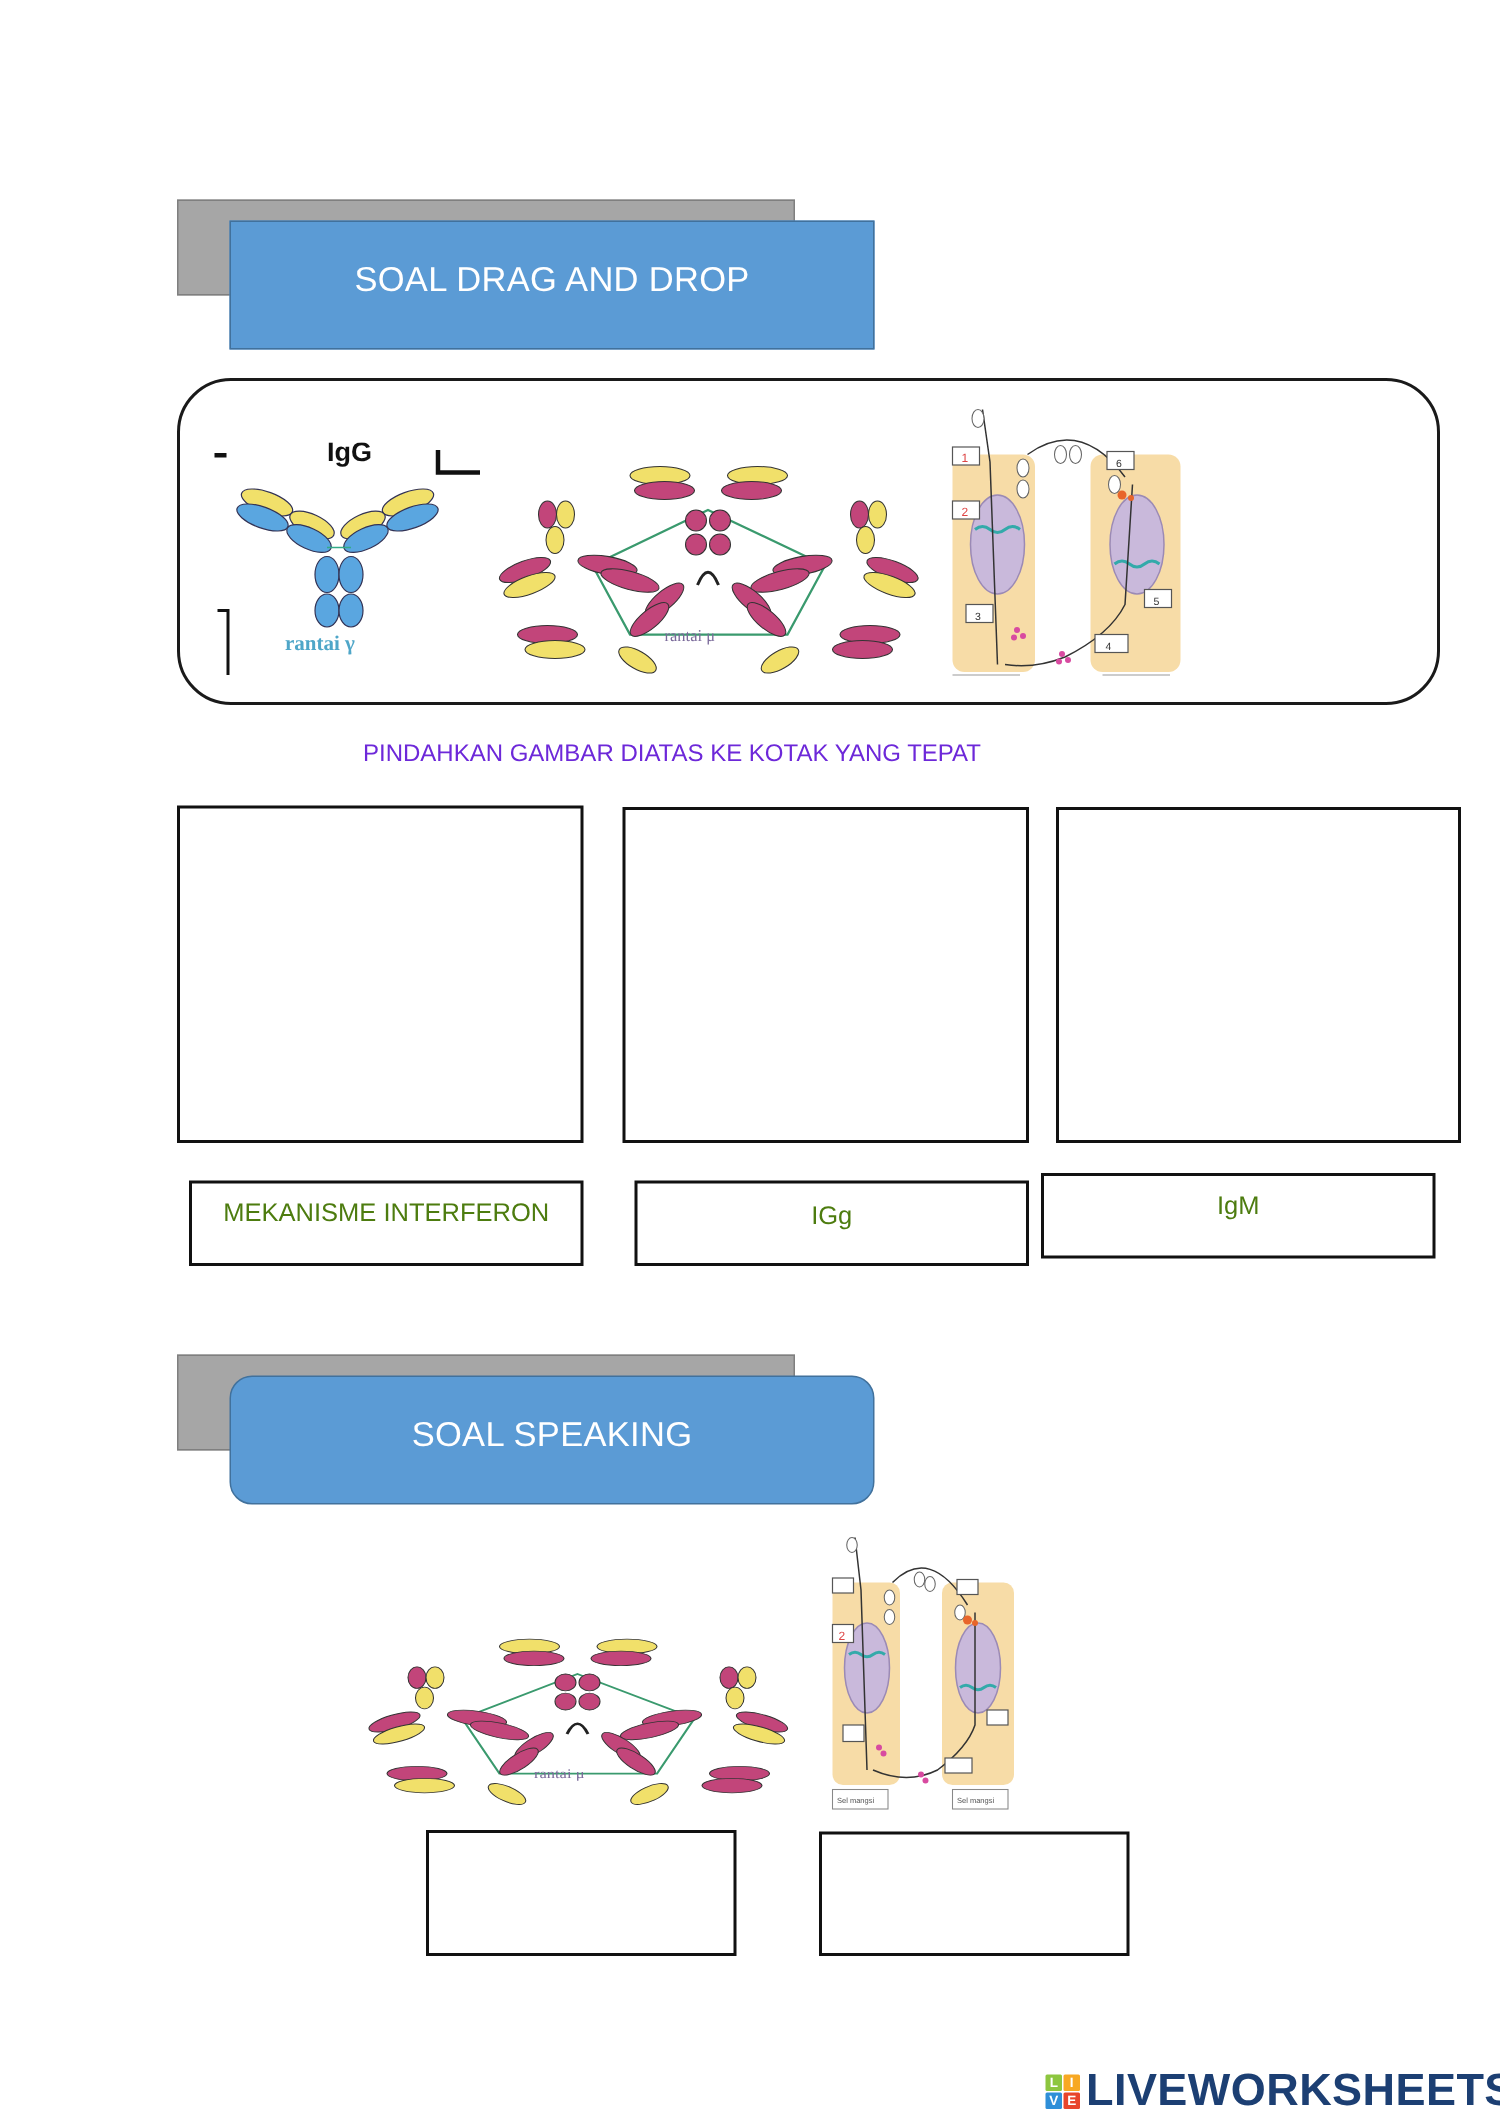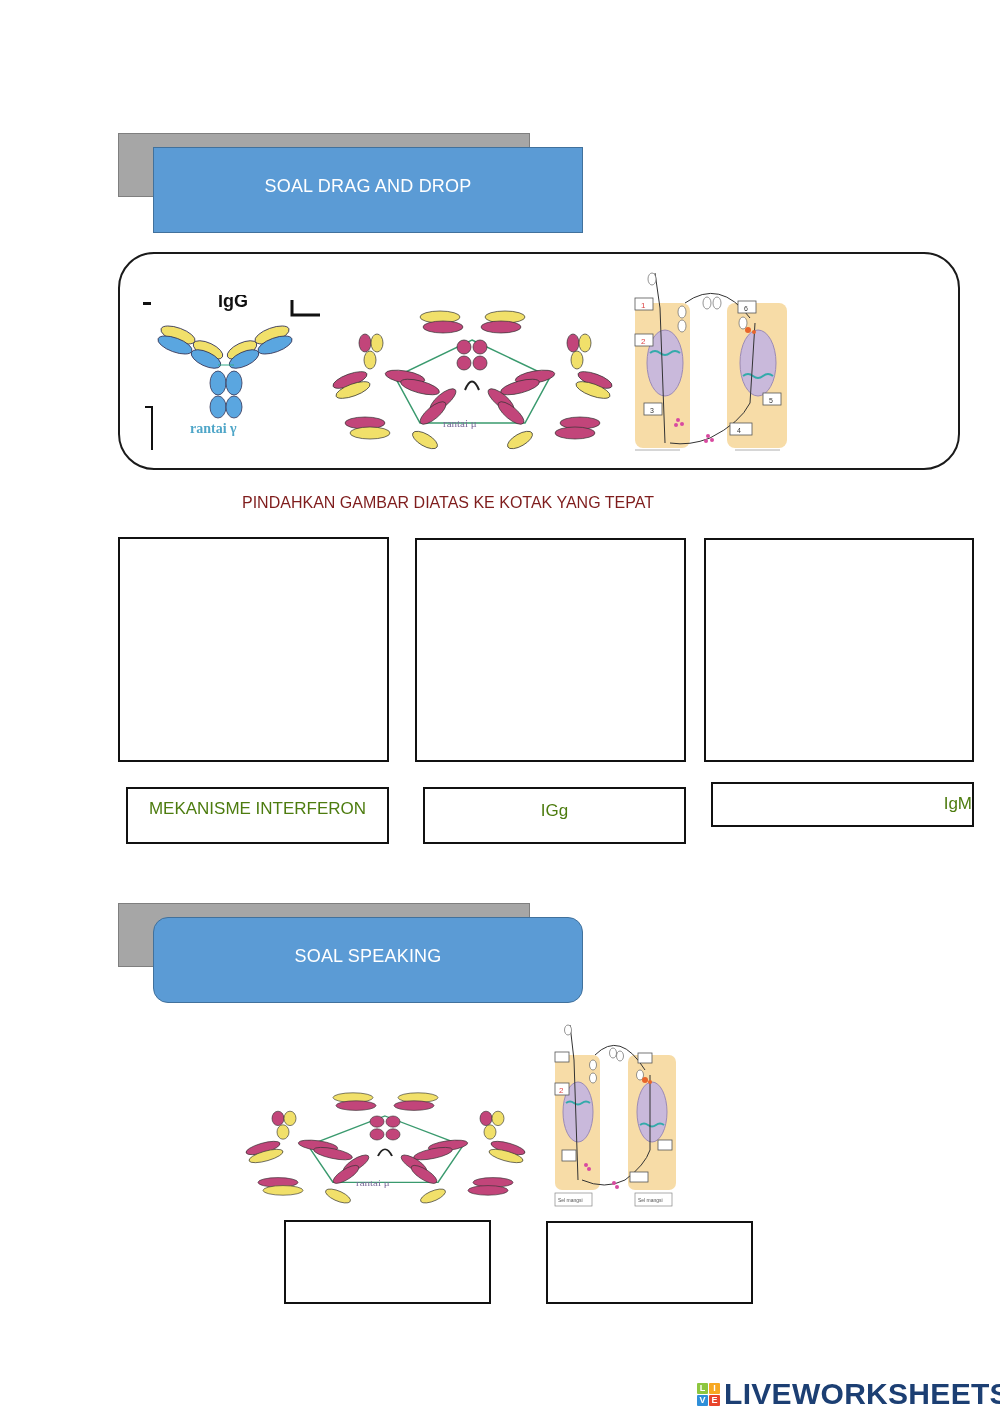--- a/index.html
+++ b/index.html
@@ -5,24 +5,24 @@
     html, body { margin: 0; padding: 0; }
     body {
       width: 1000px; height: 1413px; position: relative; background: #ffffff;
       font-family: "Liberation Sans", "DejaVu Sans", sans-serif; overflow: hidden;
     }
     .abs { position: absolute; }
     .shadow-box { background: #a6a6a6; border: 1px solid #7f7f7f; }
     .title-box {
       background: #5b9bd5; border: 1px solid #41719c; color: #ffffff;
       display: flex; align-items: center; justify-content: center;
-      font-size: 18px; letter-spacing: 0.2px; padding-bottom: 8px; box-sizing: border-box;
+      font-size: 23px; letter-spacing: 0.2px; padding-bottom: 8px; box-sizing: border-box;
     }
     .panel { border: 2px solid #1a1a1a; border-radius: 36px; background: #fff; }
-    .instruction { font-size: 16px; color: #7f1d1d; }
+    .instruction { font-size: 16px; color: #6d28d9; }
     .drop-box { border: 2px solid #111; background: #fff; box-sizing: border-box; }
     .label-box {
       border: 2px solid #111; background: #fff; box-sizing: border-box;
       display: flex; justify-content: center; font-size: 17px; color: #4d7c0f;
     }
     .drag-img { cursor: grab; }
     .logo { display: flex; align-items: center; gap: 4px; }
     .logo-grid { display: grid; grid-template-columns: 11px 11px; grid-gap: 1px; }
     .logo-grid span {
       width: 11px; height: 11px; font-size: 9px; font-weight: bold; color: #fff;
@@ -156,21 +156,21 @@
 <div class="abs drop-box" style="left:118px;top:537px;width:271px;height:225px;"></div>
 <div class="abs drop-box" style="left:415px;top:538px;width:271px;height:224px;"></div>
 <div class="abs drop-box" style="left:704px;top:538px;width:270px;height:224px;"></div>
 
 <div class="abs label-box" style="left:126px;top:787px;width:263px;height:57px;padding-top:10px;">
   <span>MEKANISME INTERFERON</span>
 </div>
 <div class="abs label-box" style="left:423px;top:787px;width:263px;height:57px;padding-top:12px;">
   <span>IGg</span>
 </div>
-<div class="abs label-box" style="left:711px;top:782px;width:263px;height:45px;padding-top:10px;justify-content:flex-end;">
+<div class="abs label-box" style="left:694px;top:782px;width:263px;height:57px;padding-top:10px;">
   <span>IgM</span>
 </div>
 
 <div class="abs shadow-box" style="left:118px;top:903px;width:410px;height:62px;"></div>
 <div class="abs title-box" style="left:153px;top:917px;width:430px;height:86px;border-radius:15px;">SOAL SPEAKING</div>
 
 <div class="abs" style="left:238px;top:1088px;width:295px;height:120px;">
   <svg width="295" height="120" viewBox="0 0 295 150" preserveAspectRatio="none">
     <polygon points="147,35 225,72 200,118 95,118 70,72" fill="none" stroke="#3a9a6e" stroke-width="1.5"></polygon>
     <g stroke="#333" stroke-width="0.7">

